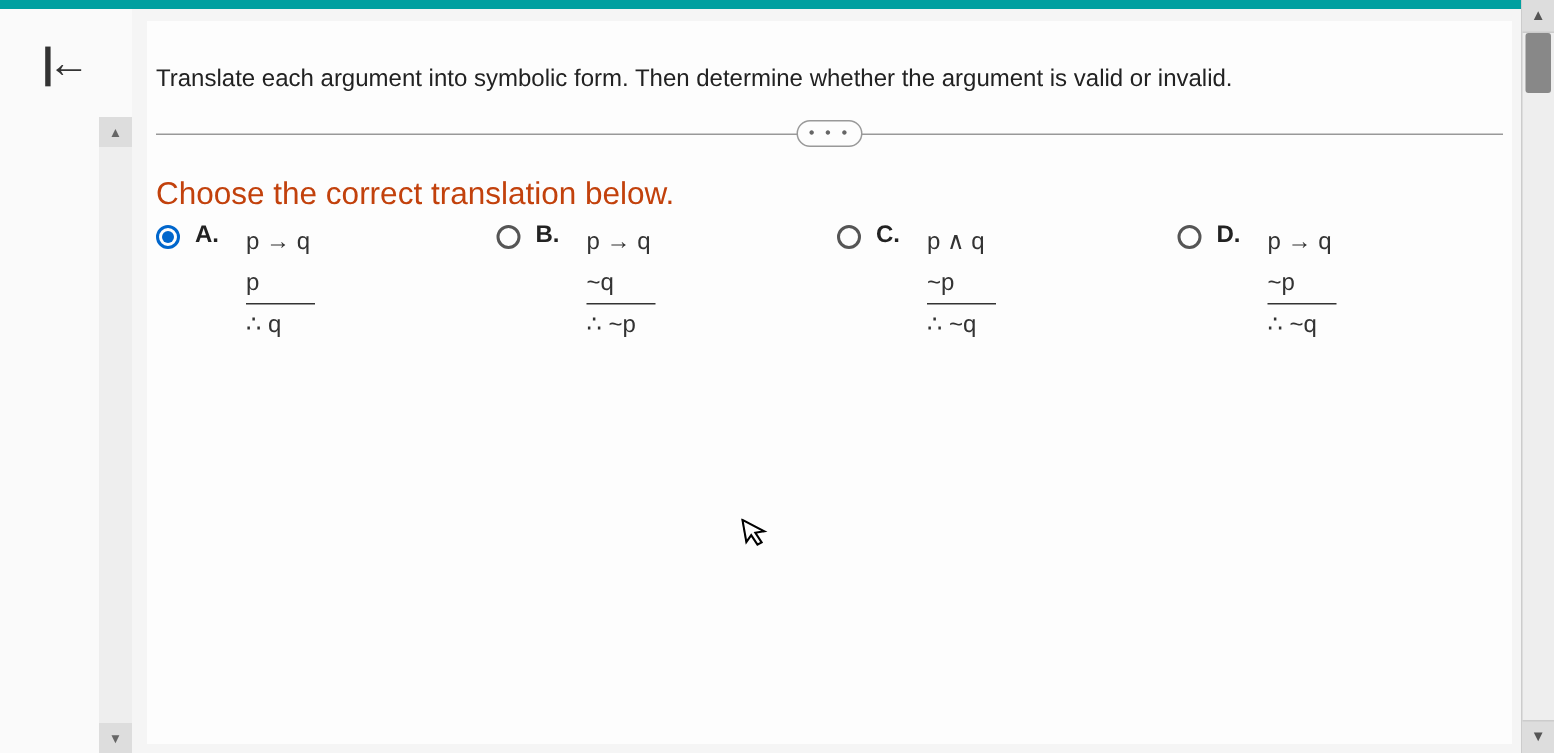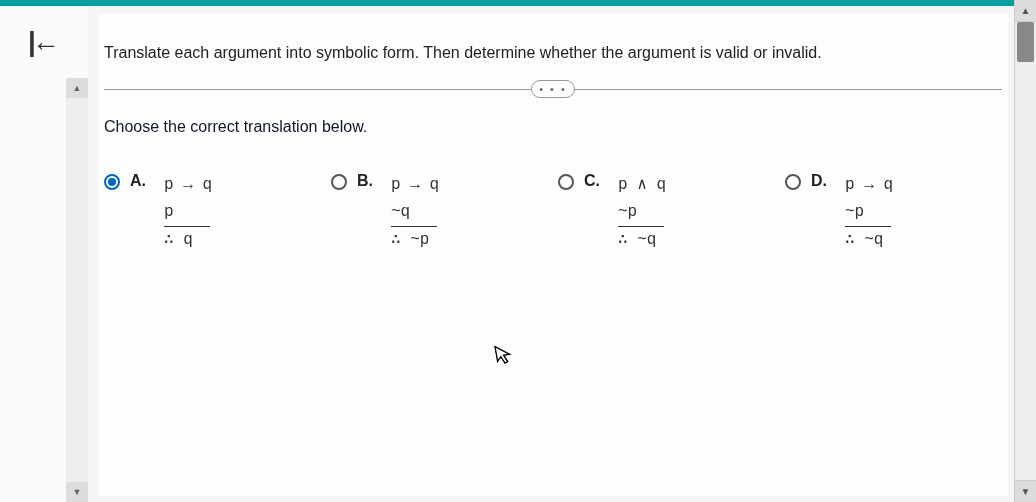--- a/index.html
+++ b/index.html
@@ -107,23 +107,23 @@
     transform: translateX(-50%);
     background: #fdfdfd;
     border: 1px solid #999;
     border-radius: 10px;
     width: 44px; height: 18px;
     display:flex;align-items:center;justify-content:center;
     font-size: 11px; color: #666; letter-spacing: 2px;
     cursor: pointer;
   }
   .prompt {
-    font-size: 16px;
-    color: #0f172a;
-    margin-bottom: 36px;
+    font-size: 21px;
+    color: #c2410c;
+    margin-bottom: 6px;
   }
   .options {
     display: flex;
     gap: 10px;
   }
   .opt {
     flex: 1;
     display: flex;
     align-items: flex-start;
     gap: 10px;
@@ -149,21 +149,21 @@
     font-weight: bold;
     font-size: 16px;
     color: #222;
     width: 24px;
     flex: none;
   }
   .logic {
     font-size: 16px;
     color: #333;
     line-height: 1.7;
-    font-family: Liberation Mono, monospace;
+    font-family: Liberation Sans, sans-serif;
   }
   .logic .prem2 {
     display: inline-block;
     border-bottom: 1px solid #333;
     min-width: 46px;
   }
   .cursor {
     position: absolute;
     left: 398px; top: 330px;
     font-size: 18px;

